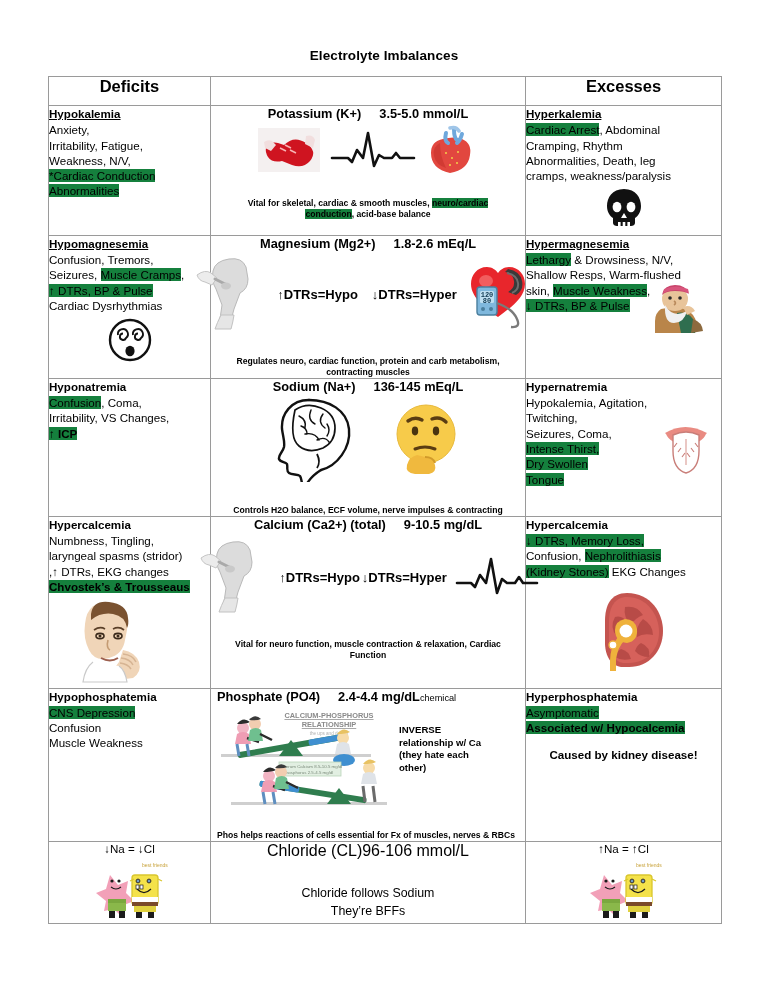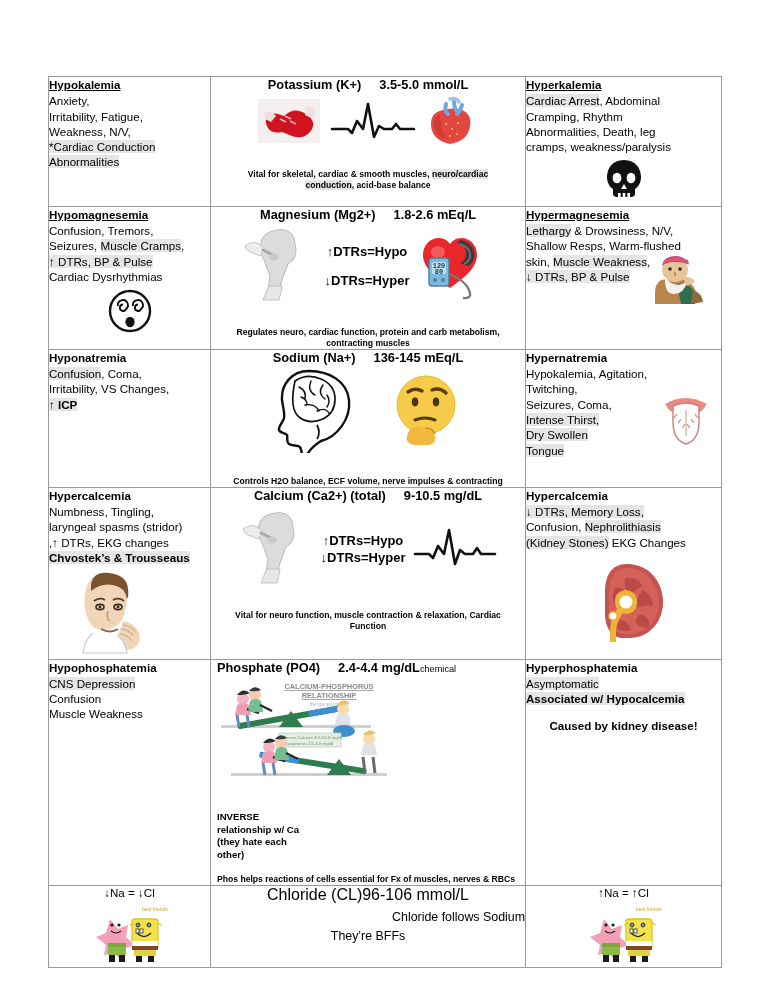--- a/index.html
+++ b/index.html
@@ -63,21 +63,21 @@
   }
   .side .cond {
     display: block;
     text-align: left;
     font-weight: bold;
     margin-bottom: 1px;
   }
   .side .cond.u { text-decoration: underline; }
   .side .body { display: block; }
   .hl {
-    background: #e5e5e5;
+    background: #15803d;
   }
   .bold { font-weight: bold; margin-top: 36px; }
   .ctr { text-align: center; }
 
   
   .mid {
     padding: 5px 4px 6px 4px;
     text-align: center;
   }
   .mid .eltitle {
@@ -104,42 +104,41 @@
 
   
   .art-row {
     display: flex;
     align-items: center;
     justify-content: center;
     gap: 10px;
   }
   .art-stack {
     display: flex;
-    flex-direction: column;
+    flex-direction: row;
     align-items: center;
     gap: 14px;
   }
 
   
   .ic { display: block; }
 
   
   .pic-center {
     display: flex;
     justify-content: center;
     margin-top: 4px;
   }
 
   
   .phos-wrap {
     display: flex;
     align-items: flex-start;
     gap: 4px;
     text-align: left;
-    flex-direction: column;
   }
   .phos-note {
     font-size: 9.6px;
     font-weight: bold;
     line-height: 1.35;
     padding-top: 18px;
     width: 98px;
   }
   .mid .eltitle .chem {
     font-size: 9.2px;
@@ -161,29 +160,41 @@
     font-size: 12.4px;
     line-height: 1.5;
   }
   .sp1 { margin-top: 12px; }
 </style>
 </head>
 <body>
 
 <div class="page">
 
+  <div class="doc-title">Electrolyte Imbalances</div>
 
   <table class="grid">
     <colgroup>
       <col class="c-left">
         <col class="c-mid">
         <col class="c-right">
     </colgroup>
     <tbody>
 
+      <tr class="hdr">
+        <td>
+          <span class="hdr-label">Deficits</span>
+        </td>
+        <td>
+          <span class="hdr-label"></span>
+        </td>
+        <td>
+          <span class="hdr-label">Excesses</span>
+        </td>
+      </tr>
 
       <tr>
         <td class="side">
           <span class="cond u">Hypokalemia</span>
           <span class="body">
             <span>Anxiety,</span><br>
             <span> Irritability, Fatigue,</span><br>
             <span>Weakness, N/V,</span><br>
             <span class="hl">*Cardiac Conduction</span><br>
             <span class="hl">Abnormalities</span>
@@ -614,21 +625,21 @@
                 <path d="M42 20 l-4 2 M66 20 l4 2" stroke="#d9c62e" stroke-width="1.2"></path>
               </svg>
             </span>
           </span>
         </td>
 
         <td class="cl-mid">
           <span class="eltitle">
             <span>Chloride (CL)</span><span class="range">96-106 mmol/L</span>
           </span>
-          <span class="line" style="margin-top:4px;text-align:right;">Chloride follows Sodium</span>
+          <span class="line" style="margin-top:24px;">Chloride follows Sodium</span>
           <span class="line">They’re BFFs</span>
         </td>
 
         <td class="cl-side">
           <span>↑Na = ↑Cl</span>
           <span class="pic-center">
             <span class="ic">
               <svg width="76" height="62" viewBox="0 0 76 62">
                 <text x="50" y="8" font-family="'Liberation Sans',sans-serif" font-size="5" fill="#c8a23a">best friends</text>
                 <path d="M4 34 l10-4 4-14 8 10 10-4 -2 12 8 8 -10 4 -2 12 -8-8 -10 2 2-10z" fill="#f2a0b8"></path>

